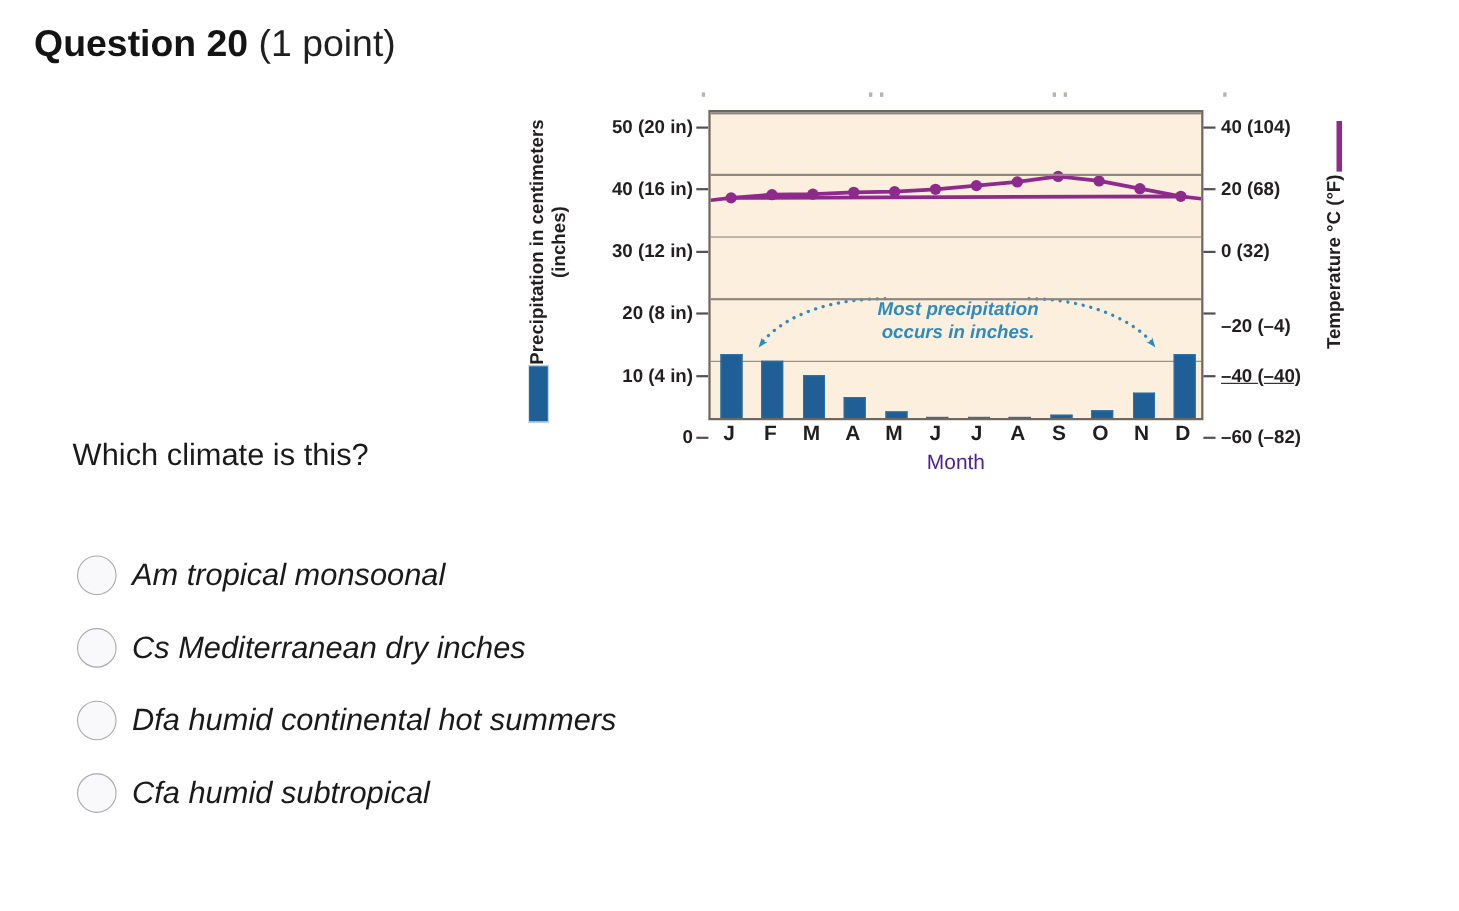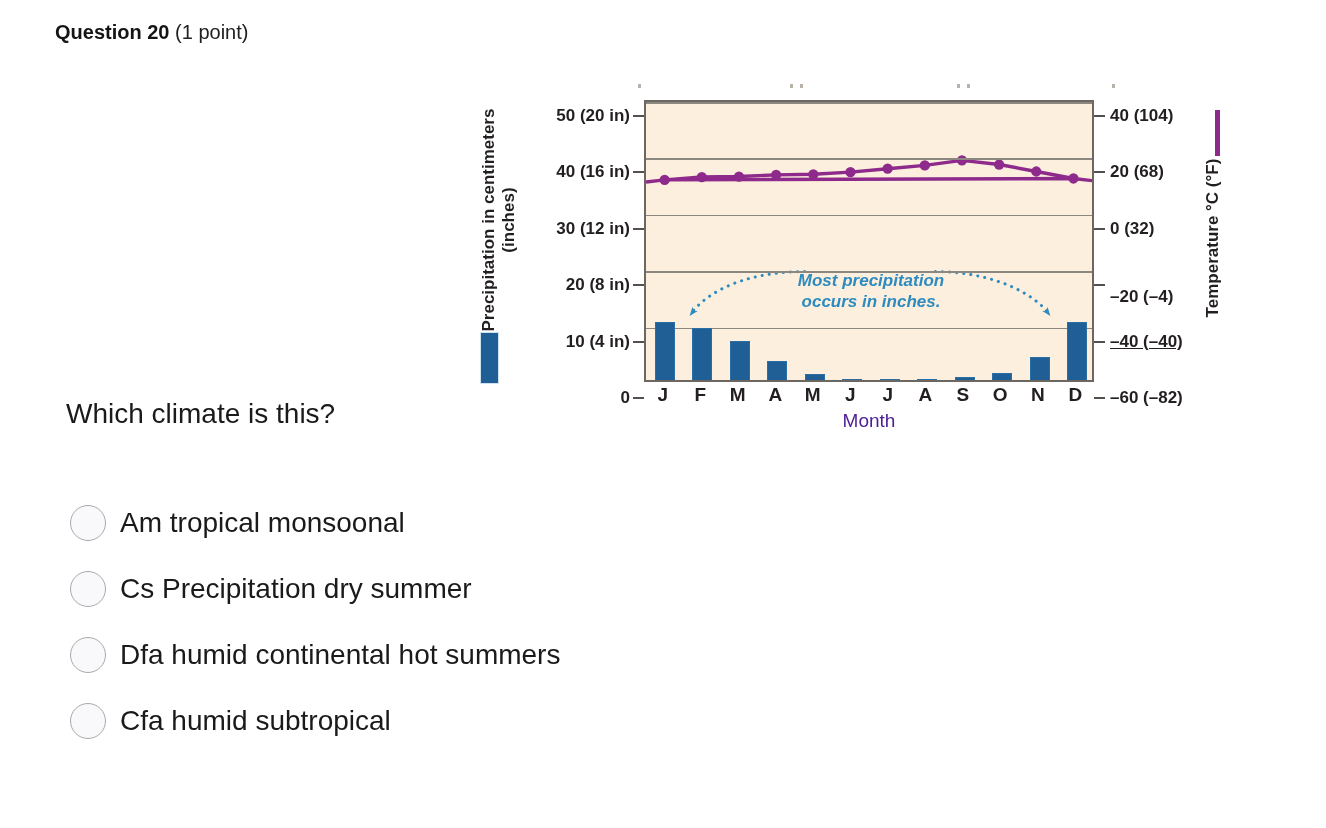--- a/index.html
+++ b/index.html
@@ -9,21 +9,21 @@
     background:#ffffff;
     font-family:"Liberation Sans", sans-serif;
     color:#1c1c1c;
     position:relative;
     overflow:hidden;
   }
 
   
   #question-header {
     position:absolute; left:31px; top:20px;
-    font-size:20px; line-height:1.2; white-space:nowrap;margin-left:24px;
+    font-size:34px; line-height:1.2; white-space:nowrap;
   }
   #question-header .qlabel { font-weight:bold; color:#141414; }
   #question-header .qpoints { font-weight:normal; color:#202020; }
 
   
   #question-prompt {
     position:absolute; left:66px; top:398px;
     font-size:28px; color:#1a1a1a; white-space:nowrap;
   }
 
@@ -37,21 +37,21 @@
     height:66px;
     gap:14px;
   }
   .radio-circle {
     width:36px; height:36px; border-radius:50%;
     border:1.6px solid #a9a9ad;
     background:#f9f9fc;
     flex:0 0 auto;
   }
   .option-label {
-    font-size:28px; color:#1a1a1a; white-space:nowrap;
+    font-size:28px; color:#1a1a1a; white-space:nowrap;font-style:italic;
   }
 
   
   #climograph-figure {
     position:absolute;
     left:470px; top:80px;
     width:770px; height:350px;
   }
 
   
@@ -275,21 +275,21 @@
 
 <div id="question-prompt">Which climate is this?</div>
 
 <div id="options-list">
     <div class="option-row">
       <div class="radio-circle"></div>
       <div class="option-label">Am tropical monsoonal</div>
     </div>
     <div class="option-row">
       <div class="radio-circle"></div>
-      <div class="option-label">Cs Precipitation dry summer</div>
+      <div class="option-label">Cs Mediterranean dry inches</div>
     </div>
     <div class="option-row">
       <div class="radio-circle"></div>
       <div class="option-label">Dfa humid continental hot summers</div>
     </div>
     <div class="option-row">
       <div class="radio-circle"></div>
       <div class="option-label">Cfa humid subtropical</div>
     </div>
   </div>

